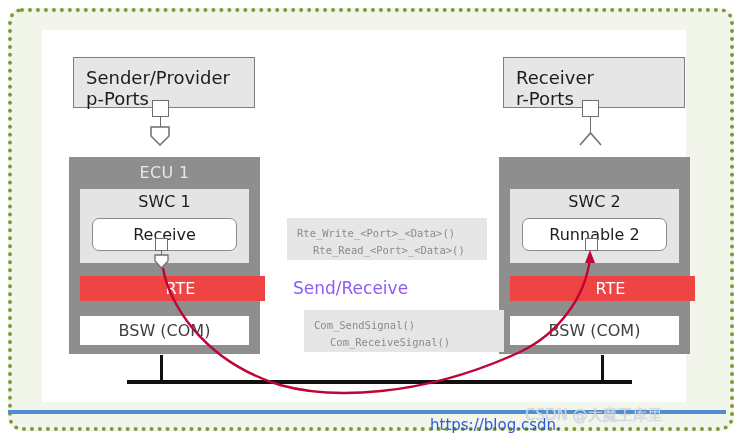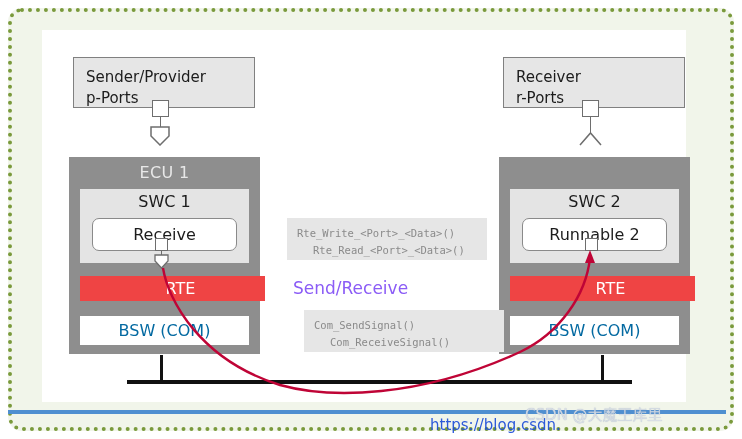--- a/index.html
+++ b/index.html
@@ -27,21 +27,21 @@
     position:absolute;left:42px;top:30px;width:644px;height:372px;
     background:#ffffff;
   }
 
   
   .rolebox{
     position:absolute;background:#e6e6e6;border:1.5px solid #808080;
     box-sizing:border-box;padding:9px 12px 0 12px;
   }
   .rolebox .ln{
-    font-size:15px;color:#1c1c1c;line-height:21px;white-space:nowrap;
+    font-size:18px;color:#1c1c1c;line-height:21px;white-space:nowrap;
   }
   #role-sender{left:73px;top:57px;width:182px;height:51px;}
   #role-receiver{left:503px;top:57px;width:182px;height:51px;}
 
   
   .port-sq{
     position:absolute;width:17px;height:17px;background:#ffffff;
     border:1.6px solid #6e6e6e;box-sizing:border-box;
   }
   .port-stem{position:absolute;width:1.6px;background:#6e6e6e;}
@@ -78,21 +78,21 @@
   
   .rte{
     position:absolute;left:11px;width:169px;height:25px;top:119px;
     background:#ef4444;display:flex;align-items:center;justify-content:center;
     color:#ffffff;font-size:16px;padding-left:16px;
   }
   
   .bsw{
     position:absolute;left:11px;width:169px;height:29px;top:159px;
     background:#ffffff;display:flex;align-items:center;justify-content:center;
-    color:#0369a1;font-size:16px;
+    color:#404040;font-size:16px;
   }
 
   
   .codebox{
     position:absolute;background:#e6e6e6;box-sizing:border-box;
     font-family:"DejaVu Sans Mono","Liberation Mono",monospace;
     font-size:10.5px;color:#8a8a8a;padding:7px 20px 7px 10px;
     line-height:17px;white-space:nowrap;
   }
   #code-rte{left:287px;top:218px;width:200px;height:42px;}

